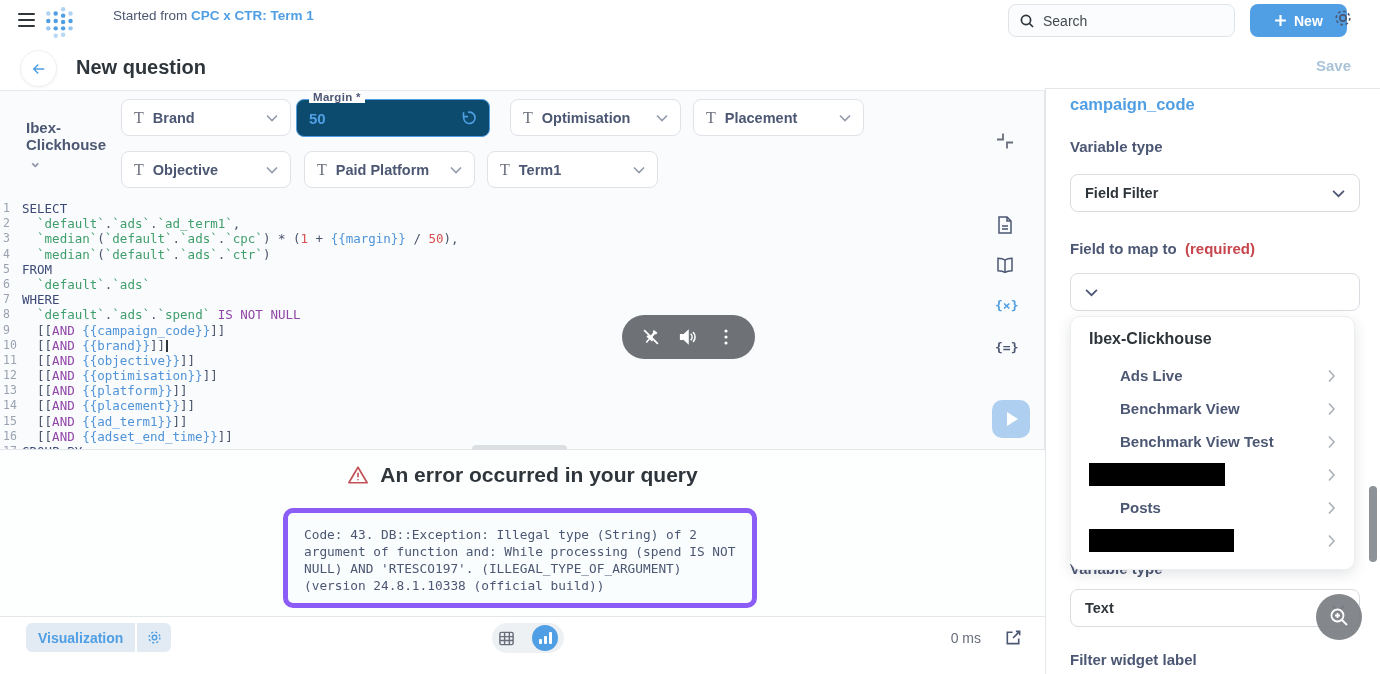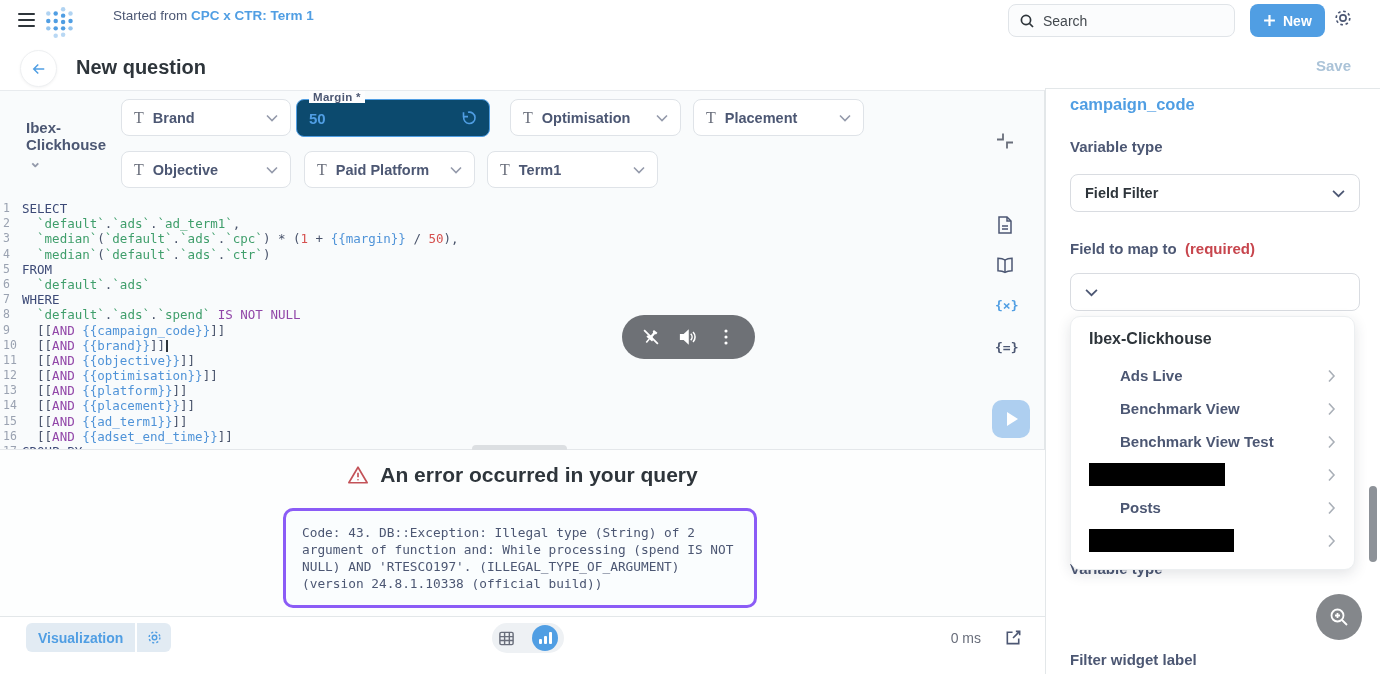--- a/index.html
+++ b/index.html
@@ -12,21 +12,21 @@
   .hamburger { position:absolute; left:18px; top:13px; width:17px; height:14px; cursor:pointer; }
   .hamburger span { display:block; height:2px; background:#2e353b; margin-bottom:4px; border-radius:1px; }
   .logo { position:absolute; left:44px; top:4px; width:34px; height:36px; }
   .crumb { position:absolute; left:113px; top:8px; font-size:13.5px; color:#4c5773; }
   .crumb a { color:#509ee3; font-weight:700; text-decoration:none; cursor:pointer; }
   .searchbox { position:absolute; left:1008px; top:4px; width:227px; height:33px; border:1px solid #e0e4e8;
     border-radius:8px; background:#fbfcfd; display:flex; align-items:center; padding:0 10px; gap:8px; }
   .searchbox input { border:none; outline:none; background:transparent; font-size:14px; width:160px;
     font-family:"Liberation Sans", sans-serif; color:#2e353b; }
   .searchbox input::placeholder { color:#2e353b; opacity:.9; }
-  .new-btn { position:absolute; left:1250px; top:4px; height:33px; padding:0 13px; background:#509ee3;
+  .new-btn { position:absolute; left:1250px; top:4px; height:33px; padding:0 24px; background:#509ee3;
     border:none; border-radius:8px; color:#fff; font-weight:700; font-size:14px; display:flex;
     align-items:center; gap:7px; cursor:pointer; font-family:"Liberation Sans", sans-serif; }
   .top-gear { position:absolute; left:1332px; top:7px; width:22px; height:22px; color:#4c5773; cursor:pointer; }
 
   
   .header { position:absolute; left:0; top:44px; width:1380px; height:46px; background:#fff; }
   .back-btn { position:absolute; left:20px; top:6px; width:37px; height:37px; border-radius:50%;
     border:1px solid #eef0f2; background:#fff; color:#509ee3; display:flex; align-items:center;
     justify-content:center; cursor:pointer; box-shadow:0 1px 3px rgba(0,0,0,.05); }
   .page-title { position:absolute; left:76px; top:12px; font-size:20px; font-weight:700; color:#2e353b;text-align:right; }
@@ -84,21 +84,21 @@
   .split { position:absolute; left:0; top:358px; width:1045px; height:1px; background:#e4e7ea; }
   .drag-handle { position:absolute; left:472px; top:354px; width:95px; height:8px; background:#dcdfe2;
     border-radius:4px; cursor:row-resize; }
 
   
   .results { position:absolute; left:0; top:359px; width:1045px; height:166px; background:#fdfefe; }
   .err-title-row { position:absolute; left:0; top:13px; width:1045px; display:flex; justify-content:center;
     align-items:center; gap:11px; }
   .warn-icon { width:22px; height:22px; color:#c35258; }
   .err-title { font-size:21px; font-weight:700; color:#2e353b; }
-  .err-box { position:absolute; left:283px; top:58px; width:474px; height:100px; border:3px solid #8b5cf6;
+  .err-box { position:absolute; left:283px; top:58px; width:474px; height:100px; border:5px solid #8b5cf6;
     border-radius:10px; background:#fafdfe; padding:13px 16px; font-family:"DejaVu Sans Mono", monospace;
     font-size:12.8px; line-height:17px; color:#4c5773; overflow:hidden; }
 
   
   .bottombar { position:absolute; left:0; top:525px; width:1045px; height:59px; background:#fff;
     border-top:1px solid #e3e7e9; }
   .viz-group { position:absolute; left:26px; top:6px; display:flex; gap:2px; }
   .viz-btn { height:29px; padding:0 12px; background:#e2ebf3; border:none; border-radius:6px 0 0 6px;
     color:#509ee3; font-size:14px; font-weight:700; cursor:pointer; font-family:"Liberation Sans", sans-serif; }
   .viz-gear { height:29px; width:34px; background:#e2ebf3; border:none; border-radius:0 6px 6px 0;
@@ -366,20 +366,26 @@
     <div class="side-label" style="top:151px;">
       <span>Field to map to</span>&nbsp; <span class="req">(required)</span>
     </div>
     <div class="side-select" style="top:184px;">
       <svg class="chev" width="13" height="9" viewBox="0 0 12 8" fill="none" stroke="currentColor" stroke-width="1.6">
           <path d="M1 1.5l5 5 5-5"></path>
         </svg>
     </div>
 
     <div class="side-label" style="top:471px;">Variable type</div>
+    <div class="side-select" style="top:500px;">
+      <span class="sval">Text</span>
+      <svg class="chev" width="13" height="9" viewBox="0 0 12 8" fill="none" stroke="currentColor" stroke-width="1.6">
+          <path d="M1 1.5l5 5 5-5"></path>
+        </svg>
+    </div>
     <div class="side-label" style="top:562px;">Filter widget label</div>
 
     <div class="popup">
       <div class="popup-title">Ibex-Clickhouse</div>
       <div id="popup-items">
           <div class="popup-item">
             <span class="plabel">Ads Live</span>
             <svg viewBox="0 0 8 14" class="pchev">
               <path d="M1.5 1.5l5 5.5-5 5.5" fill="none" stroke="currentColor" stroke-width="1.6"></path>
             </svg>

